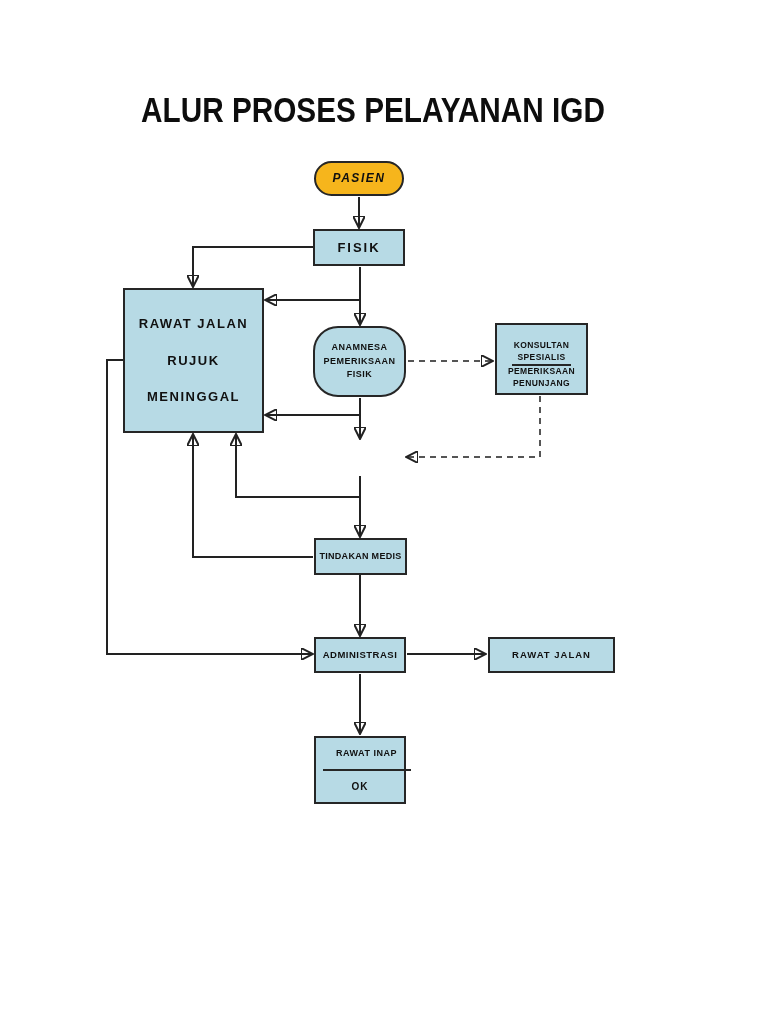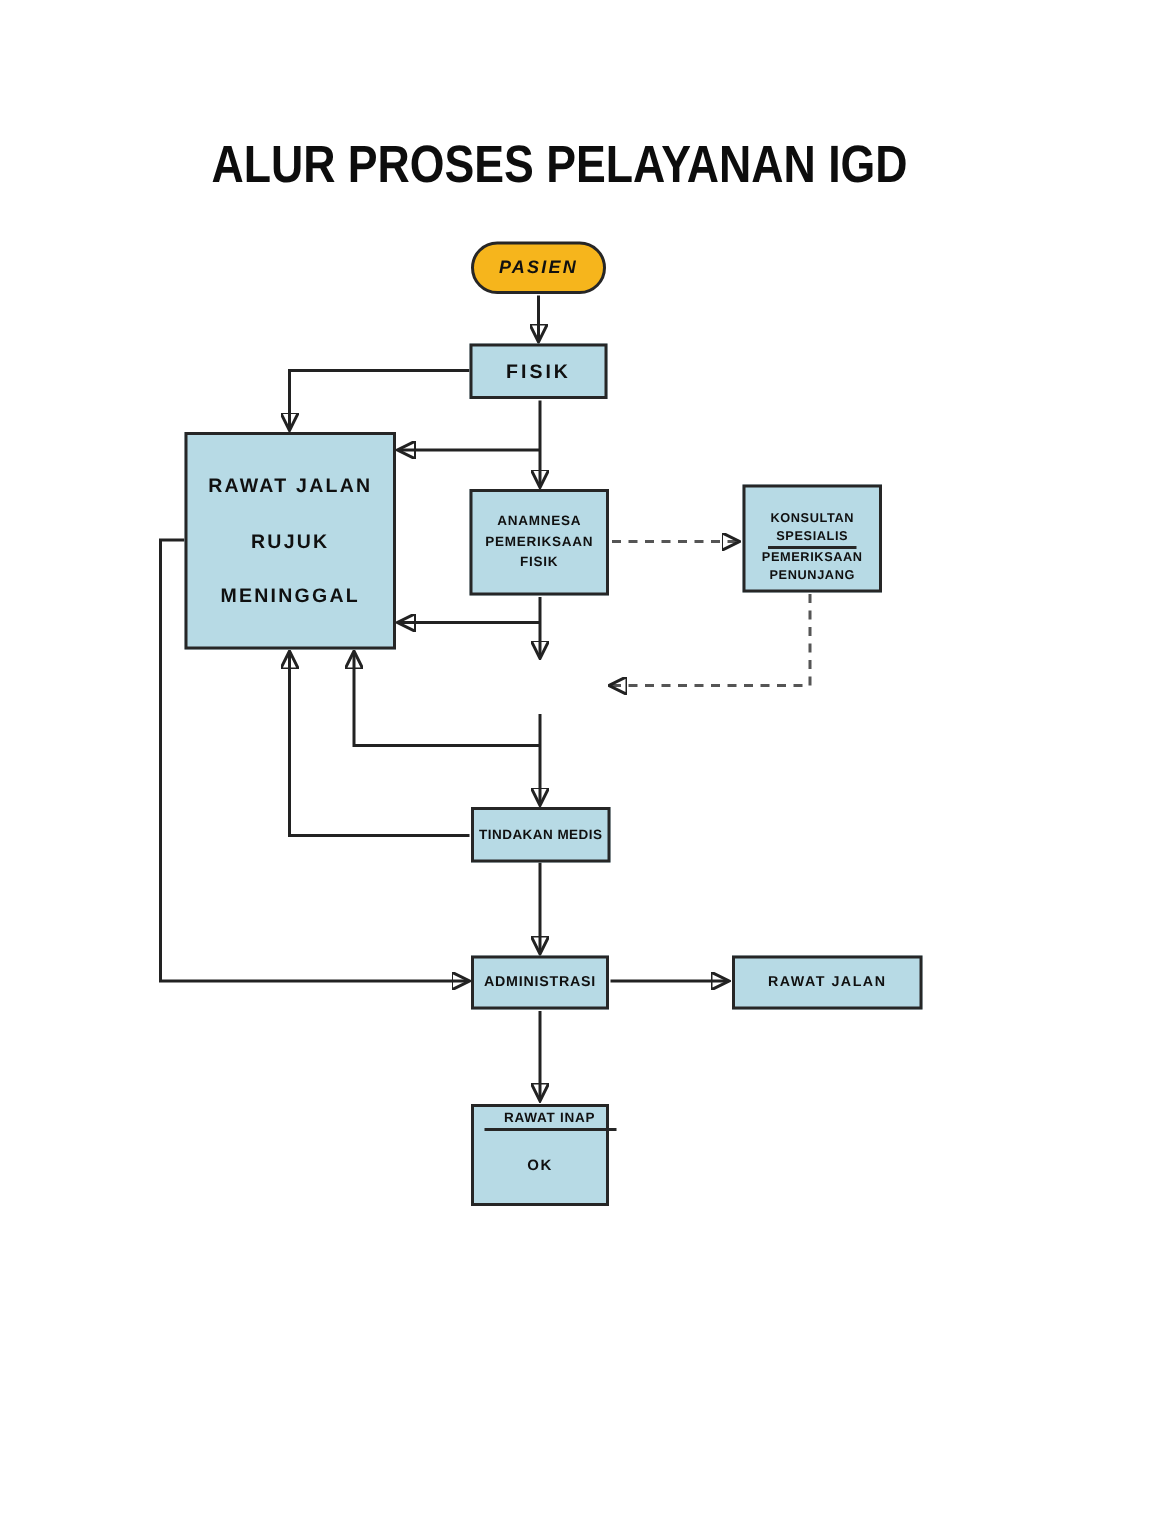--- a/index.html
+++ b/index.html
@@ -65,36 +65,36 @@
     background: var(--start-fill, #f6b51c);
     border-radius: 18px;
     font-size: 12px;
     letter-spacing: 1.5px;
     font-style: italic;
   }
   .n-pasien { left: 314px; top: 161px; width: 90px; height: 35px; }
   .n-triage { left: 313px; top: 229px; width: 92px; height: 37px; font-size: 13px; letter-spacing: 2px; }
   .n-outcome { left: 123px; top: 288px; width: 141px; height: 145px;
                justify-content: space-evenly; font-size: 13px; letter-spacing: 1.5px; padding: 6px 0; }
-  .n-anamnesa { left: 313px; top: 326px; width: 93px; height: 71px; font-size: 9px; letter-spacing: 0.5px; line-height: 1.5; }
+  .n-anamnesa { left: 313px; top: 326px; width: 93px; height: 71px; font-size: 9px; letter-spacing: 0.5px; line-height: 1.5; border-radius: 25px; }
   .n-konsultan { left: 495px; top: 323px; width: 93px; height: 72px; padding: 15px; justify-content: flex-start; }
   .n-konsultan .compartment {
     width: 100%; box-sizing: border-box;
     display: flex; flex-direction: column; align-items: center; justify-content: center;
     font-size: 8.5px; letter-spacing: 0.4px; line-height: 1.4;
   }
   .n-konsultan .compartment.top { height: 32px; border-bottom: 2px solid var(--node-border, #262626); }
   .n-konsultan .compartment.bottom { flex: 1; }
   .n-diagnosa { left: 314px; top: 440px; width: 90px; height: 35px; font-size: 10px; letter-spacing: 1px; }
   .n-tindakan { left: 314px; top: 538px; width: 93px; height: 37px; font-size: 9px; letter-spacing: 0.3px; }
   .n-administrasi { left: 314px; top: 637px; width: 92px; height: 36px; font-size: 9.5px; letter-spacing: 0.5px; }
   .n-rawatjalan { left: 488px; top: 637px; width: 127px; height: 36px; font-size: 9.5px; letter-spacing: 1px; }
   .n-rawatinap { left: 314px; top: 736px; width: 92px; height: 68px; padding: 0; justify-content: flex-start; }
   .n-rawatinap .header {
-    width: 100%; height: 16px; box-sizing: border-box;
+    width: 100%; height: 33px; box-sizing: border-box;
     display: flex; align-items: center; justify-content: center;
     font-size: 9px; letter-spacing: 0.5px;
     border-bottom: 2px solid var(--node-border, #262626);
     margin-left: 13px;
   }
   .n-rawatinap .body {
     flex: 1; width: 100%;
     display: flex; align-items: center; justify-content: center;
     font-size: 10px; letter-spacing: 1px;
   }

